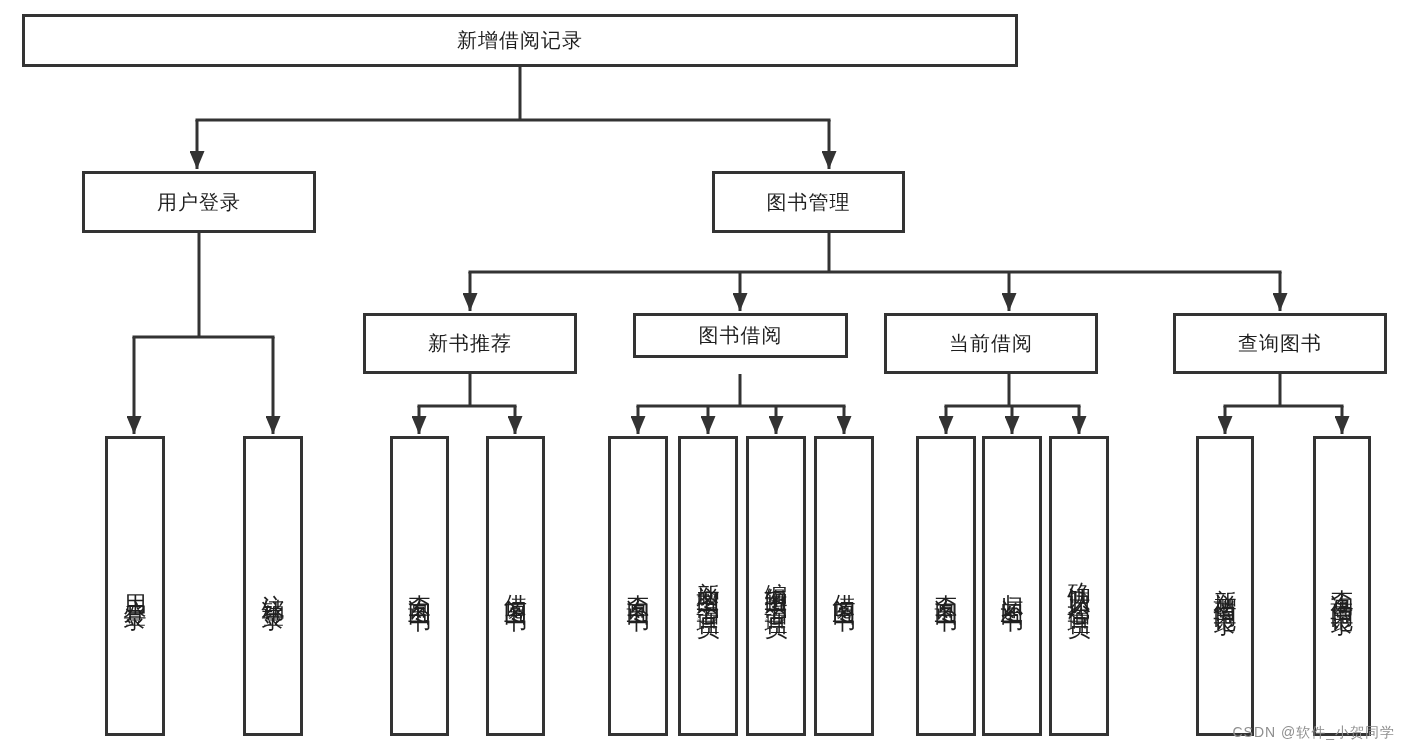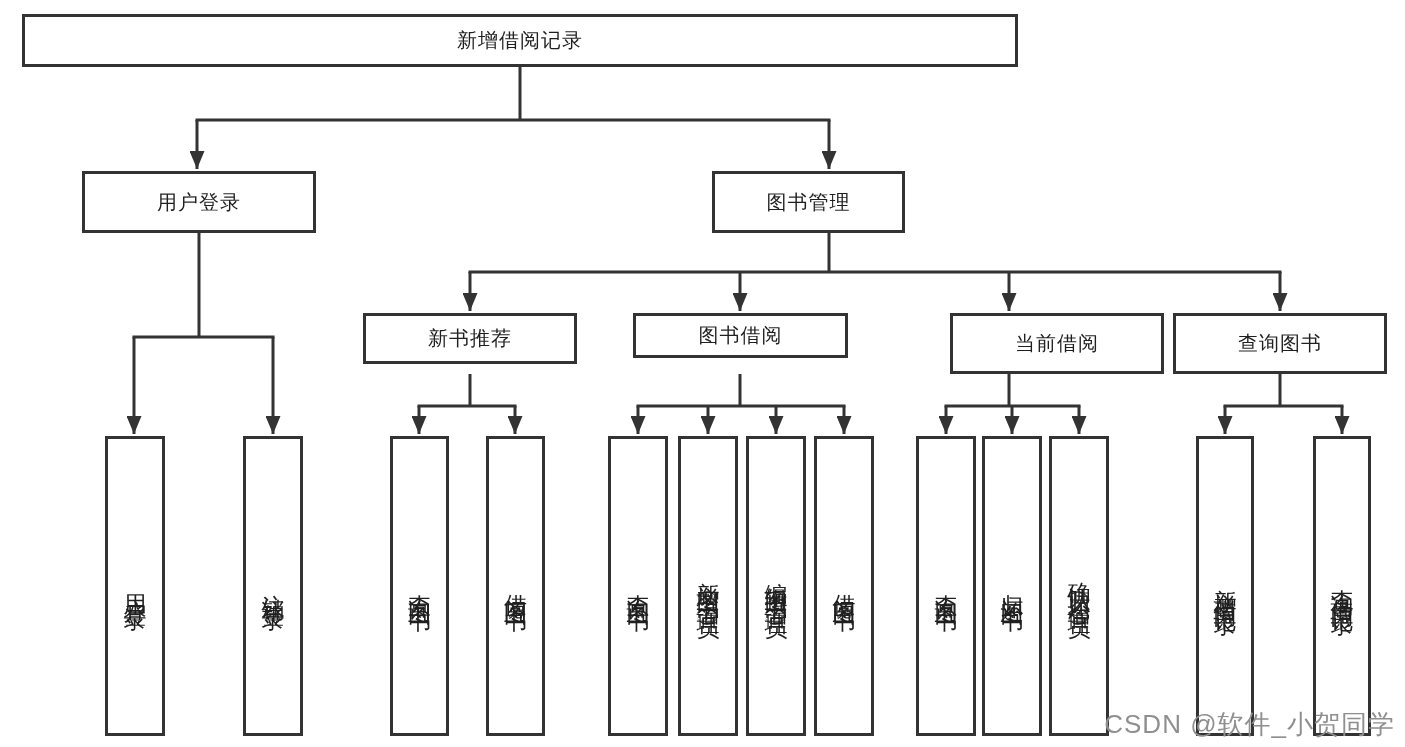--- a/index.html
+++ b/index.html
@@ -28,21 +28,21 @@
     text-orientation:mixed;
     font-size:23px;
     letter-spacing:5px;
     line-height:1;
     color:#1f1f1f;
   }
   .watermark{
     position:absolute;
     right:10px;
     bottom:5px;
-    font-size:26px;
+    font-size:14px;
     color:#8f8f8f;
     letter-spacing:1px;
     white-space:nowrap;
   }
 </style>
 </head>
 <body>
 
 <div id="canvas" style="--line: #333333; background: rgb(255, 255, 255);">
 
@@ -100,27 +100,27 @@
     <span>新增借阅记录</span>
   </div>
 
   <div class="box h-box" style="left:82px;top:171px;width:234px;height:62px;">
     <span>用户登录</span>
   </div>
   <div class="box h-box" style="left:712px;top:171px;width:193px;height:62px;">
     <span>图书管理</span>
   </div>
 
-  <div class="box h-box" style="left:363px;top:313px;width:214px;height:51px;">
+  <div class="box h-box" style="left:363px;top:313px;width:214px;height:61px;">
     <span>新书推荐</span>
   </div>
   <div class="box h-box" style="left:633px;top:313px;width:215px;height:45px;">
     <span>图书借阅</span>
   </div>
-  <div class="box h-box" style="left:950px;top:313px;width:214px;height:61px;">
+  <div class="box h-box" style="left:884px;top:313px;width:214px;height:61px;">
     <span>当前借阅</span>
   </div>
   <div class="box h-box" style="left:1173px;top:313px;width:214px;height:61px;">
     <span>查询图书</span>
   </div>
 
   <div class="box leaf" style="left:105px;top:436px;width:60px;height:300px;">
     <span class="v-label">用户登录</span>
   </div>
   <div class="box leaf" style="left:243px;top:436px;width:60px;height:300px;">

